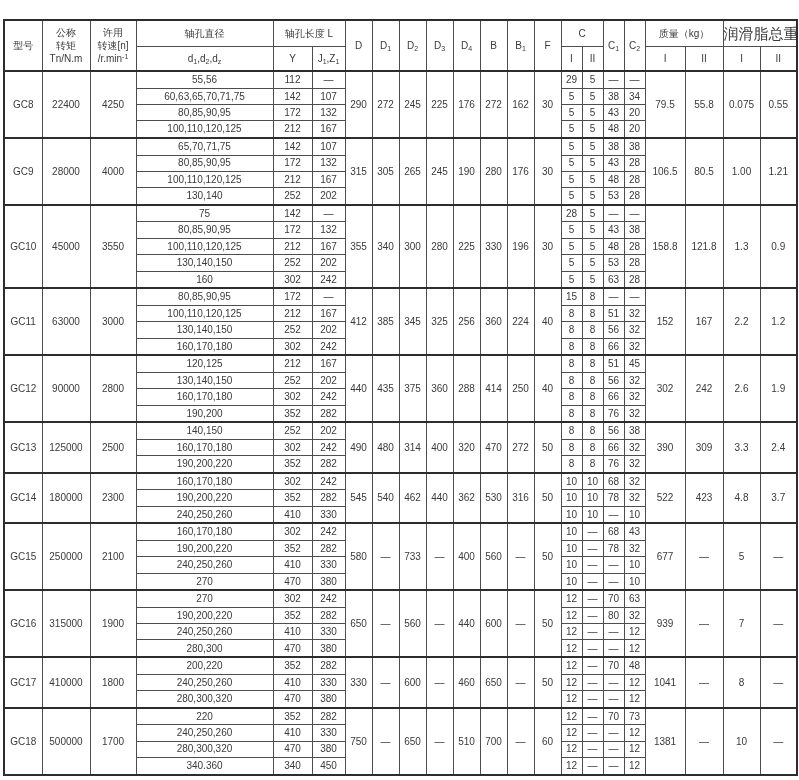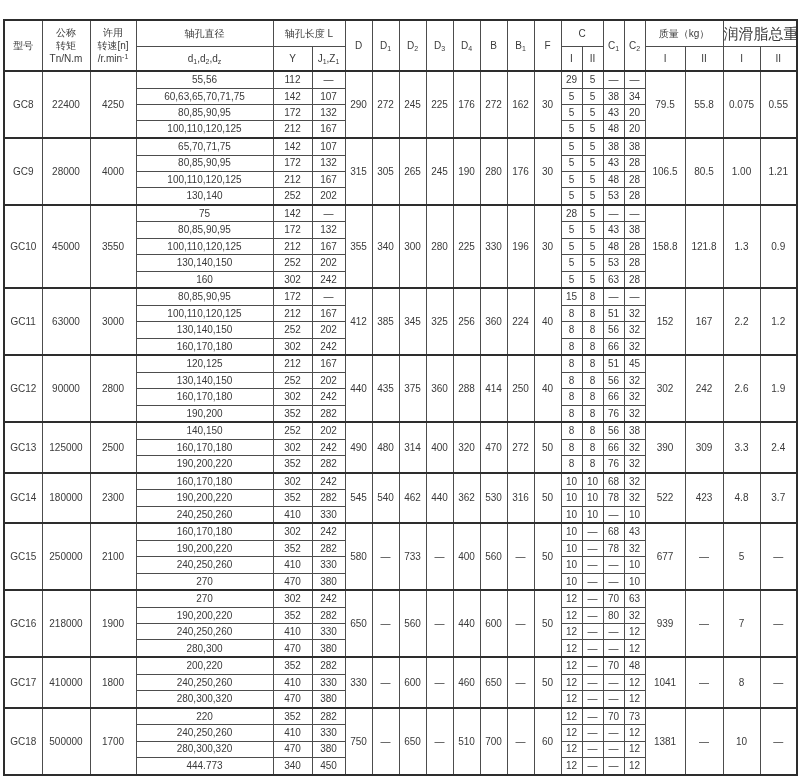--- a/index.html
+++ b/index.html
@@ -483,21 +483,21 @@
           <td>270</td>
           <td>470</td>
           <td>380</td>
           <td>10</td>
           <td>—</td>
           <td>—</td>
           <td>10</td>
         </tr>
         <tr class="block-start">
           <td rowspan="4">GC16</td>
-          <td rowspan="4">218000</td>
+          <td rowspan="4">315000</td>
           <td rowspan="4">1900</td>
           <td>270</td>
           <td>302</td>
           <td>242</td>
           <td rowspan="4">650</td>
           <td rowspan="4">—</td>
           <td rowspan="4">560</td>
           <td rowspan="4">—</td>
           <td rowspan="4">440</td>
           <td rowspan="4">600</td>
@@ -617,21 +617,21 @@
         <tr>
           <td>280,300,320</td>
           <td>470</td>
           <td>380</td>
           <td>12</td>
           <td>—</td>
           <td>—</td>
           <td>12</td>
         </tr>
         <tr>
-          <td>444.773</td>
+          <td>340.360</td>
           <td>340</td>
           <td>450</td>
           <td>12</td>
           <td>—</td>
           <td>—</td>
           <td>12</td>
         </tr>
       </tbody>
   </table>
 </div>

